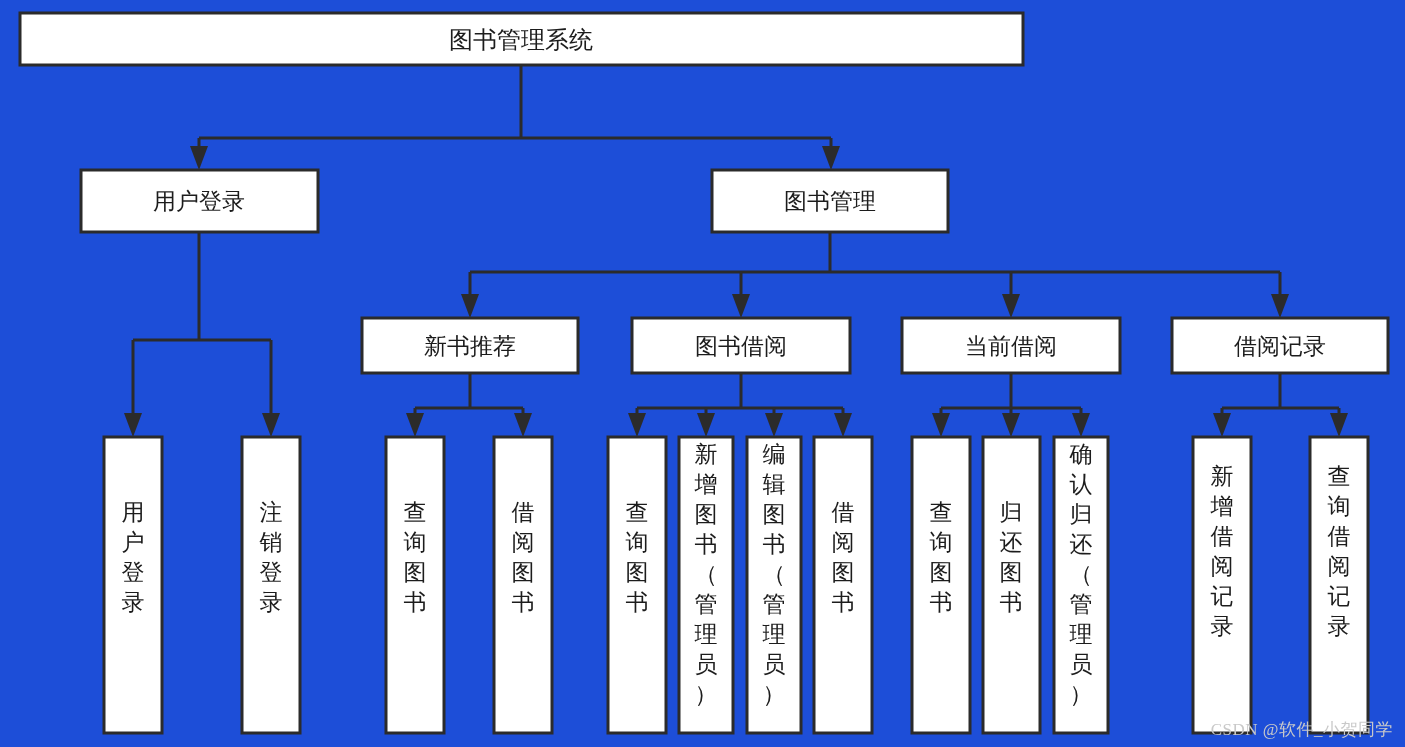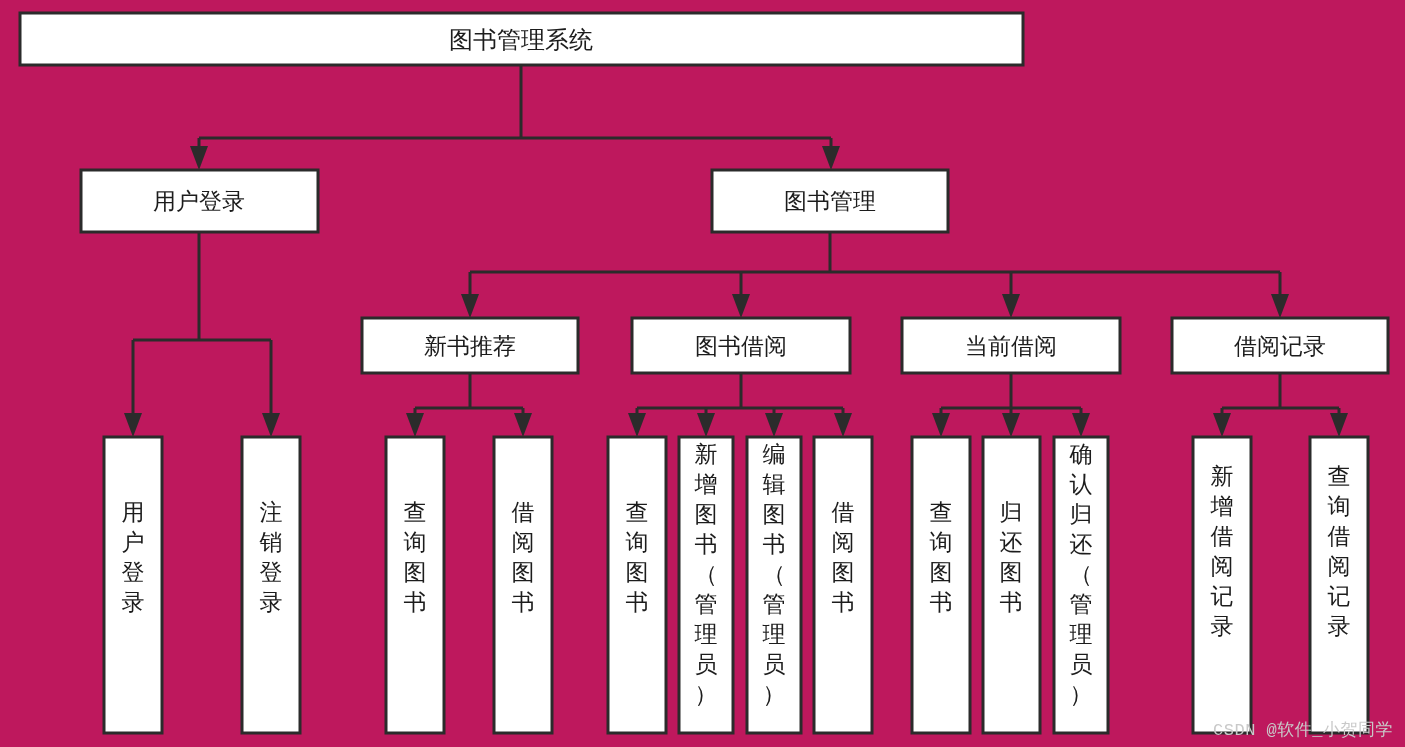--- a/index.html
+++ b/index.html
@@ -11,21 +11,21 @@
   body {
     width: 1405px;
     height: 747px;
     font-family: "DejaVu Sans", "Liberation Sans", sans-serif;
     overflow: hidden;
   }
   #diagram-root {
     position: relative;
     width: 1405px;
     height: 747px;
-    background: #be185d;
+    background: #1d4ed8;
   }
   svg.diagram {
     position: absolute;
     left: 0;
     top: 0;
     width: 1405px;
     height: 747px;
     display: block;
   }
   .node-box {
@@ -61,21 +61,21 @@
   .leaf-label {
     fill: #1c1c1c;
     font-family: "DejaVu Sans", "Liberation Sans", sans-serif;
     font-size: 23px;
     text-anchor: middle;
   }
   .watermark {
     position: absolute;
     right: 12px;
     bottom: 6px;
-    font-family: Liberation Mono, monospace;
+    font-family: Liberation Serif, serif;
     font-size: 17px;
     color: #c9c9c9;
     letter-spacing: 0.5px;
     white-space: nowrap;
     pointer-events: none;
   }
 </style>
 </head>
 <body>
 

